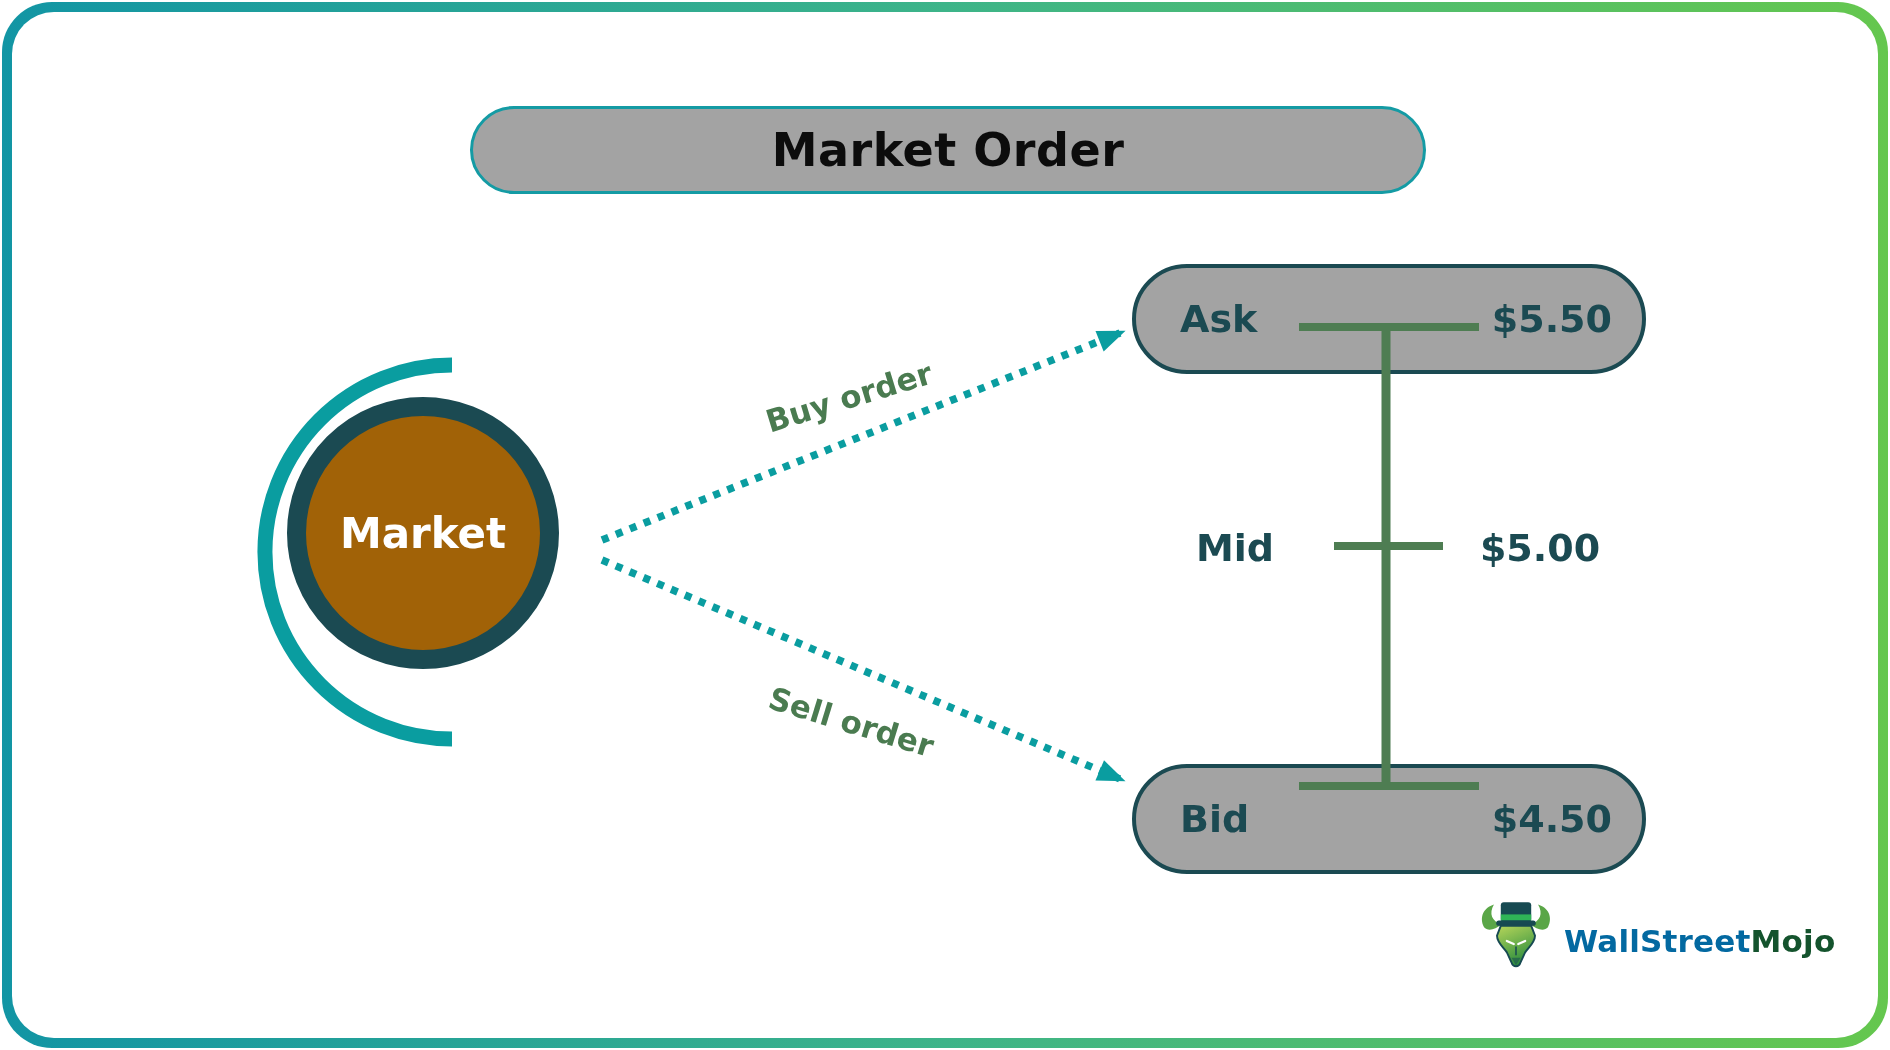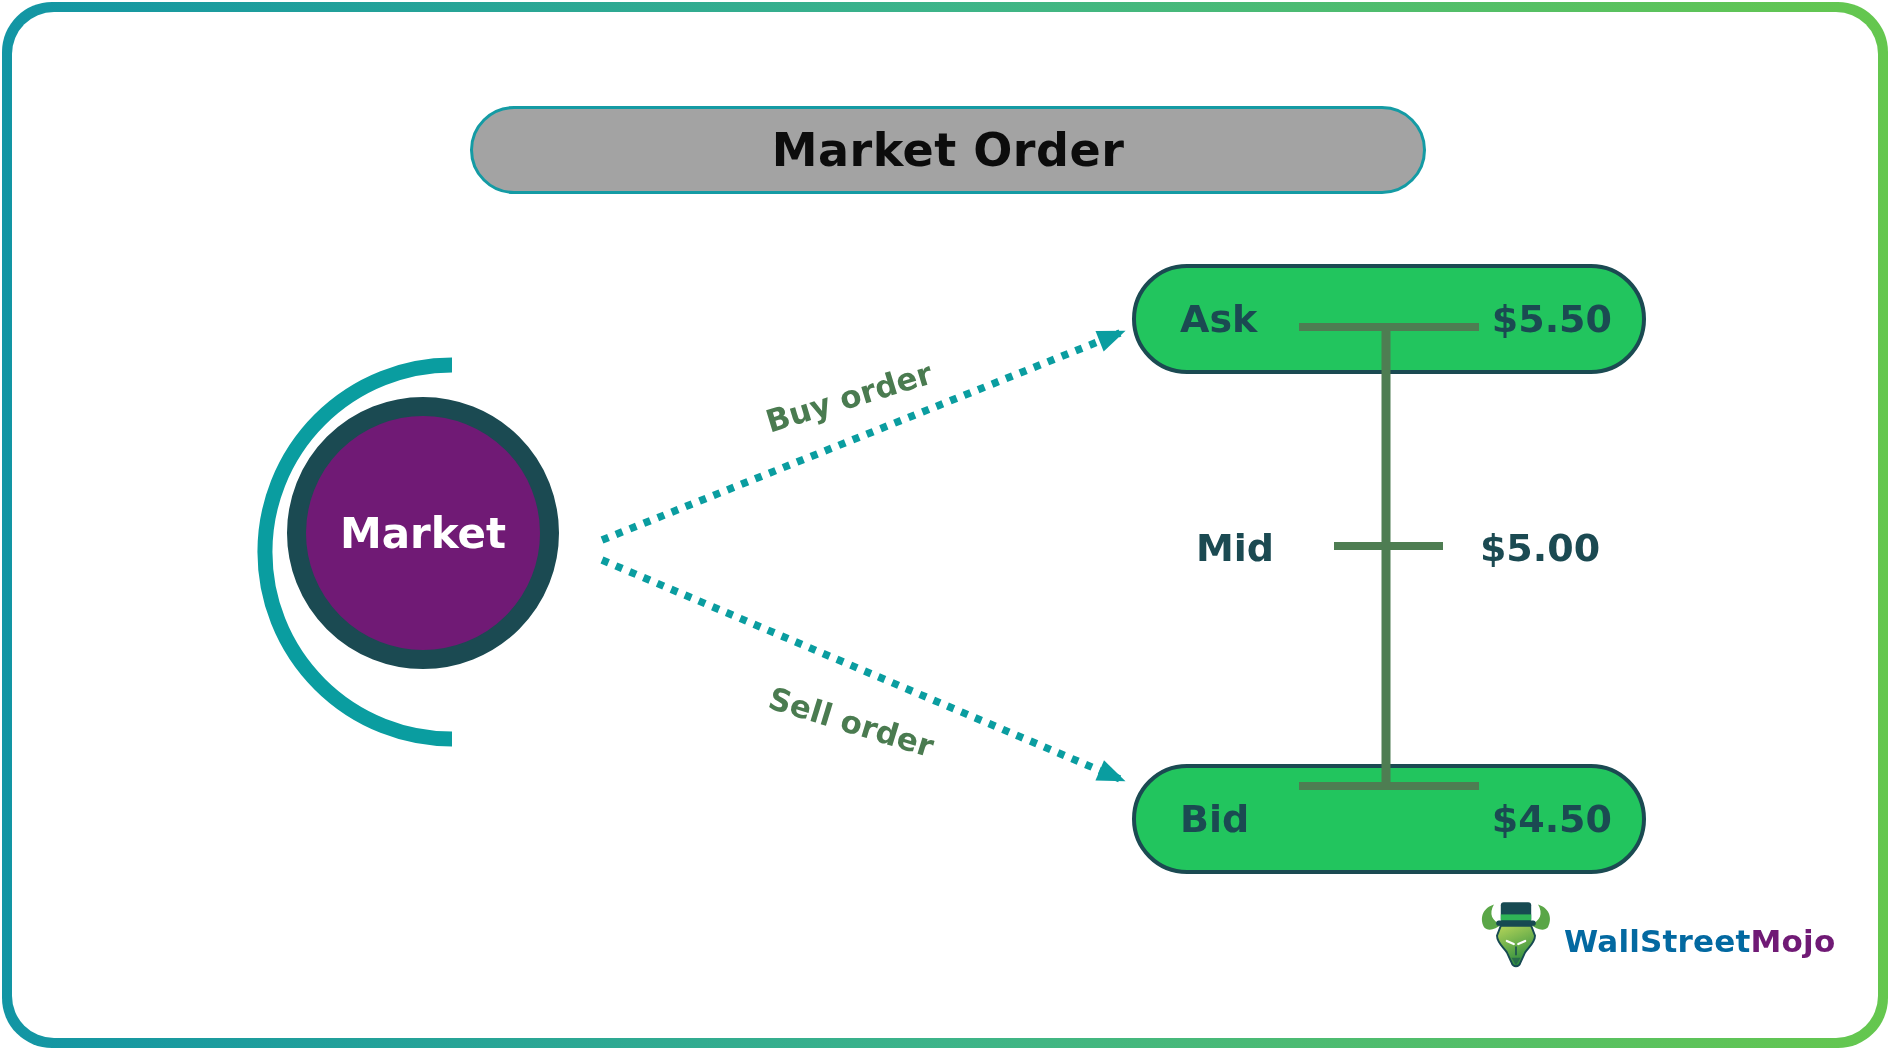--- a/index.html
+++ b/index.html
@@ -13,27 +13,27 @@
     border-radius:42px; background:#ffffff; }
 
   
   .title-box { position:absolute; left:470px; top:106px; width:956px; height:88px;
     border:3px solid #149ba4; border-radius:46px; background:#a3a3a3;
     display:flex; align-items:center; justify-content:center; z-index:2; }
   .title-text { font-size:46px; font-weight:bold; color:#0c0c0c; letter-spacing:.5px; }
 
   
   .mo-circle { position:absolute; left:287px; top:397px; width:272px; height:272px;
-    border:19px solid #1b4a52; border-radius:50%; background:#701a75;
+    border:19px solid #1b4a52; border-radius:50%; background:#a16207;
     display:flex; flex-direction:column; align-items:center; justify-content:center; z-index:2; }
   .mo-circle .line { color:#fff; font-size:42px; font-weight:bold; line-height:1.5; text-align:center; }
 
   
   .price-box { position:absolute; left:1132px; width:514px; height:110px;
-    background:#22c55e; border:4px solid #1b4a52; border-radius:55px;
+    background:#a3a3a3; border:4px solid #1b4a52; border-radius:55px;
     display:flex; align-items:center; justify-content:space-between;
     padding:0 30px 0 44px; z-index:1; }
   .price-box.ask { top:264px; }
   .price-box.bid { top:728px;margin-top:36px; }
   .price-box .lbl, .price-box .prc { font-size:38px; font-weight:bold; color:#1b4a52; }
 
   
   .mid-label { position:absolute; left:1196px; top:526px; font-size:38px; font-weight:bold; color:#1b4a52; z-index:4; }
   .mid-price { position:absolute; left:1470px; top:526px; width:140px; text-align:center;
     font-size:38px; font-weight:bold; color:#1b4a52; z-index:4; }
@@ -43,21 +43,21 @@
   .arrow-label.buy  { left:763px; top:379px; transform:rotate(-17deg); }
   .arrow-label.sell { left:766px; top:704px; transform:rotate(17deg); }
 
   
   .overlay { position:absolute; left:0; top:0; width:1890px; height:1050px; z-index:3; pointer-events:none; }
 
   
   .logo { position:absolute; left:1478px; top:901px; display:flex; align-items:center; gap:10px; z-index:2; }
   .logo-text { font-size:31px; font-weight:bold; letter-spacing:.2px; }
   .logo-text .part1 { color:#0369a1; }
-  .logo-text .part2 { color:#701a75; }
+  .logo-text .part2 { color:#14532d; }
 </style>
 </head>
 <body>
 
 <div class="stage">
 
   <div class="frame-border">
     <div class="frame-inner"></div>
   </div>
 

